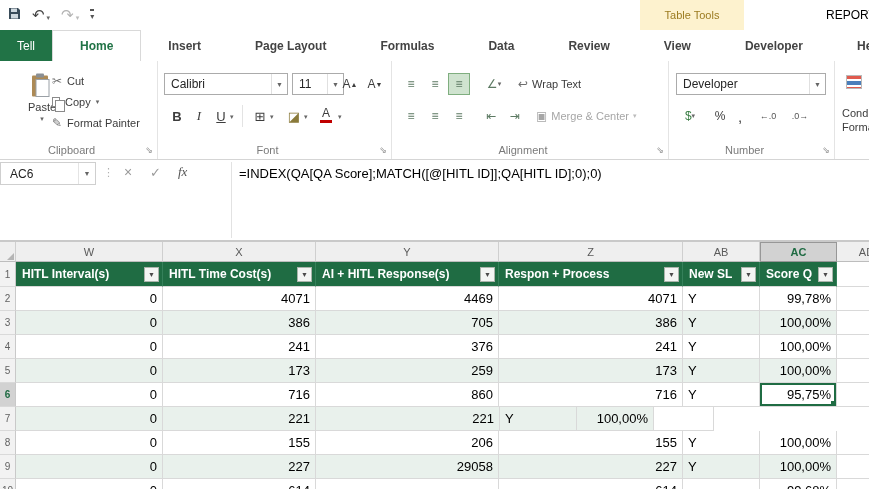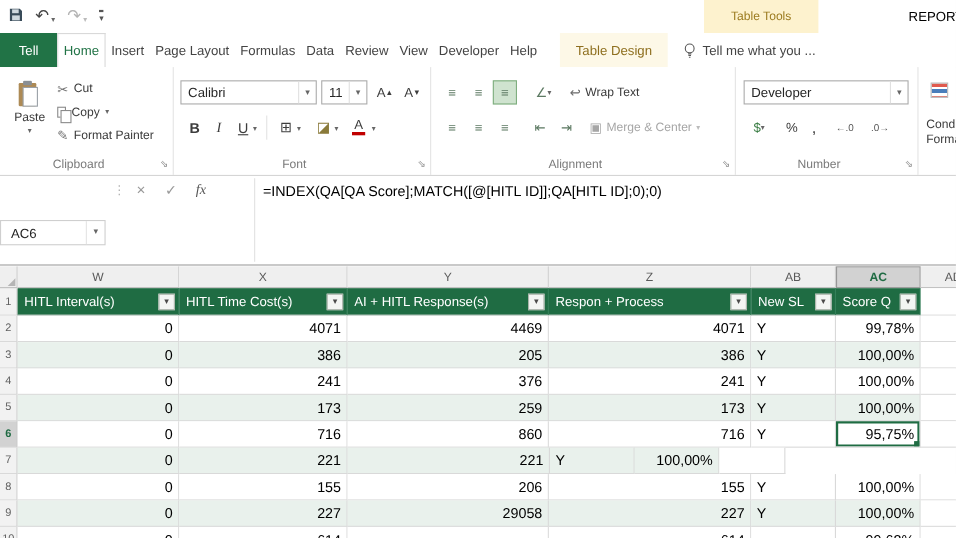--- a/index.html
+++ b/index.html
@@ -18,36 +18,36 @@
   .mini-caret { font-size:7px; color:#666; }
   .mini-caret.disabled { color:#bbb; }
   .qat-custom { display:inline-block; border-top:2px solid #555; font-size:8px; color:#555; padding-top:1px; }
   .tt-block { position:absolute; left:640px; top:0; width:104px; height:30px; background:#fdf2ce;
     color:#9c7c21; font-size:11px; display:flex; align-items:center; justify-content:center; }
   .doc-title { position:absolute; left:826px; top:8px; font-size:12px; color:#000; white-space:nowrap; }
   
   .tabrow { position:absolute; left:0; top:30px; width:100%; height:31px; background:#fff; display:flex; align-items:stretch; }
   .tab-file { background:#217346; color:#fff; padding:0 17px; display:flex; align-items:center; }
   .tab-strip { display:flex; }
-  .tab { padding:0 5px; display:flex; align-items:center; color:#444; white-space:nowrap; }
+  .tab { padding:0 27px; display:flex; align-items:center; color:#444; white-space:nowrap;font-weight:bold; }
   .tab.active { color:#217346; border:1px solid #d9d9d9; border-bottom:none; background:#fff; }
   .tab-contextual { margin-left:16px; padding:0 14px; display:flex; align-items:center; color:#8e6f1f; background:#fdf8e7; white-space:nowrap; }
   .tellme { margin-left:6px; padding:0 8px; display:flex; align-items:center; gap:6px; color:#444; white-space:nowrap; overflow:hidden; }
   
   .ribbon { position:absolute; left:0; top:61px; width:100%; height:99px; background:#fff; border-bottom:1px solid #d5d5d5; }
   .group { position:absolute; top:0; height:98px; border-right:1px solid #e4e4e4; }
   .group-label { position:absolute; bottom:3px; left:0; right:14px; text-align:center; font-size:11px; color:#7a7a7a; }
   .launcher { position:absolute; right:4px; bottom:4px; font-size:9px; color:#8f8f8f; }
   .rbtn { position:absolute; height:22px; display:flex; align-items:center; justify-content:center; color:#3d3d3d; }
   .combo { position:absolute; height:22px; border:1px solid #ababab; background:#fff; display:flex; align-items:center; }
   .combo .val { flex:1; padding-left:6px; overflow:hidden; white-space:nowrap; }
   .combo .car { width:16px; align-self:stretch; display:flex; align-items:center; justify-content:center; border-left:1px solid #e0e0e0; font-size:7px; color:#666; }
   
   .g-clip { left:0; width:158px; }
-  .paste-btn { position:absolute; left:5px; top:8px; width:44px; height:80px; display:flex; flex-direction:column; align-items:center; gap:2px; padding-top:4px; }
+  .paste-btn { position:absolute; left:20px; top:8px; width:44px; height:80px; display:flex; flex-direction:column; align-items:center; gap:2px; padding-top:4px; }
   .paste-btn .lbl { font-size:11px; color:#3b3b3b; }
   .clip-list { position:absolute; left:52px; top:9px; display:flex; flex-direction:column; }
   .clip-item { height:21px; display:flex; align-items:center; gap:5px; font-size:11px; color:#3b3b3b; white-space:nowrap; }
   .ic { font-size:12px; color:#6d6d6d; line-height:1; }
   .copy-ic { width:8px; height:10px; border:1px solid #8a8a8a; background:#fff; position:relative; flex:none; }
   .copy-ic::before { content:""; position:absolute; left:2px; top:2px; width:8px; height:10px; border:1px solid #8a8a8a; background:#fff; }
   
   .g-font { left:158px; width:234px; }
   .grow-ic sup, .shrink-ic sup { font-size:7px; }
   .fmt-btn { width:22px; font-size:13px; }
@@ -65,39 +65,39 @@
   .smalltxt { font-size:9px; color:#555; }
   
   .g-styles { left:836px; width:60px; border-right:none; }
   .cf-ic { position:absolute; left:10px; top:14px; width:16px; height:14px;
     background:linear-gradient(#e05a4e 0 3px,#fff 3px 5px,#4a7ebb 5px 9px,#fff 9px 11px,#e05a4e 11px 14px);
     border:1px solid #b9b9b9; }
   .cf-l1 { position:absolute; left:6px; top:46px; font-size:11px; color:#3b3b3b; }
   .cf-l2 { position:absolute; left:6px; top:60px; font-size:11px; color:#3b3b3b; }
   
   .fbar { position:absolute; left:0; top:160px; width:100%; height:82px; background:#fff; border-bottom:2px solid #c9c9c9; }
-  .namebox { position:absolute; left:0; top:2px; width:96px; height:23px; border:1px solid #cfcfcf; display:flex; background:#fff;margin-top:38px; }
+  .namebox { position:absolute; left:0; top:2px; width:96px; height:23px; border:1px solid #cfcfcf; display:flex; background:#fff; }
   .namebox .val { flex:1; display:flex; align-items:center; padding-left:9px; font-size:12px; color:#222; }
   .namebox .car { width:17px; display:flex; align-items:center; justify-content:center; border-left:1px solid #e4e4e4; font-size:7px; color:#666; }
   .fb-dots { position:absolute; left:103px; top:6px; color:#b0b0b0; font-size:11px; }
   .fb-x { position:absolute; left:124px; top:4px; font-size:14px; color:#9a9a9a; }
   .fb-ok { position:absolute; left:150px; top:5px; font-size:13px; color:#9a9a9a; }
   .fb-fx { position:absolute; left:178px; top:4px; font-size:13px; font-style:italic; font-family:"Liberation Serif",serif; color:#555; }
   .fb-sep { position:absolute; left:231px; top:2px; bottom:2px; width:1px; background:#e2e2e2; }
   .fb-formula { position:absolute; left:239px; top:6px; right:4px; font-size:13px; color:#000; white-space:nowrap; overflow:hidden; }
   
   .sheet { position:absolute; left:0; top:242px; width:100%; height:247px; background:#fff; overflow:hidden; }
   .chrow { display:flex; height:20px; }
   .ch, .corner { background:#efefef; color:#5a5a5a; font-size:11px; display:flex; align-items:center; justify-content:center;
     border-right:1px solid #cfcfcf; border-bottom:1px solid #bdbdbd; }
   .ch.chsel { background:#d2d2d2; color:#1f6b43; font-weight:bold; border:1px solid #979797; }
   .corner { position:relative; }
   .corner::after { content:""; position:absolute; right:1px; bottom:1px; border-left:7px solid transparent; border-bottom:7px solid #b5b5b5; }
   .throw { display:flex; height:25px; }
-  .th { background:#1f6c43; color:#fff; font-weight:normal; font-size:12px; display:flex; align-items:center; justify-content:space-between;
+  .th { background:#1f6c43; color:#fff; font-weight:bold; font-size:12px; display:flex; align-items:center; justify-content:space-between;
     gap:3px; padding:0 3px 0 6px; border-right:1px solid #35805a; border-bottom:1px solid #d9d9d9; overflow:hidden; white-space:nowrap; }
   .thl { overflow:hidden; text-overflow:clip; white-space:nowrap; }
   .flt { flex:none; width:15px; height:15px; background:#f3f5f3; border:1px solid #aab4ab; color:#4a4a4a; font-size:7px;
     display:flex; align-items:center; justify-content:center; }
   .drow { display:flex; height:24px; }
   .rn { background:#f2f2f2; color:#616161; font-size:10px; display:flex; align-items:center; justify-content:center;
     border-right:1px solid #c9c9c9; border-bottom:1px solid #d9d9d9; }
   .rn.rnsel { background:#d2d2d2; color:#1f6b43; font-weight:bold; }
   .dc { background:#fff; font-size:13px; color:#000; display:flex; align-items:center;
     border-right:1px solid #d9d9d9; border-bottom:1px solid #d9d9d9; overflow:hidden; white-space:nowrap; }
@@ -196,21 +196,21 @@
       </div>
       <div class="group-label">Clipboard</div>
       <div class="launcher">⇘</div>
     </div>
 
     <div class="group g-font">
       <div class="combo" style="left:6px; top:12px; width:124px;align-items:center;">
         <span class="val">Calibri</span>
         <span class="car">▼</span>
       </div>
-      <div class="combo" style="left:134px; top:12px; width:42px;">
+      <div class="combo" style="left:134px; top:12px; width:52px;">
         <span class="val">11</span>
         <span class="car">▼</span>
       </div>
       <div class="rbtn grow-ic" style="left:181px; top:12px; width:22px;">A<sup>▲</sup></div>
       <div class="rbtn shrink-ic" style="left:206px; top:12px; width:22px;">A<sup>▼</sup></div>
       <div class="rbtn fmt-btn" style="left:8px; top:44px; font-weight:bold;">B</div>
       <div class="rbtn fmt-btn" style="left:30px; top:44px; font-style:italic; font-family:'Liberation Serif',serif;">I</div>
       <div class="rbtn fmt-btn" style="left:52px; top:44px; text-decoration:underline;">U</div>
       <span class="mini-caret" style="position:absolute; left:72px; top:52px;">▾</span>
       <div class="vsep" style="left:84px; top:44px; height:22px;"></div>
@@ -336,21 +336,21 @@
           <div class="dc c3 num">4469</div>
           <div class="dc c4 num">4071</div>
           <div class="dc c5 txt">Y</div>
           <div class="dc c6 num">99,78%</div>
           <div class="dc c7 outside"></div>
         </div>
         <div class="drow band">
           <div class="rn c0">3</div>
           <div class="dc c1 num">0</div>
           <div class="dc c2 num">386</div>
-          <div class="dc c3 num">205</div>
+          <div class="dc c3 num">705</div>
           <div class="dc c4 num">386</div>
           <div class="dc c5 txt">Y</div>
           <div class="dc c6 num">100,00%</div>
           <div class="dc c7 outside"></div>
         </div>
         <div class="drow">
           <div class="rn c0">4</div>
           <div class="dc c1 num">0</div>
           <div class="dc c2 num">241</div>
           <div class="dc c3 num">376</div>

